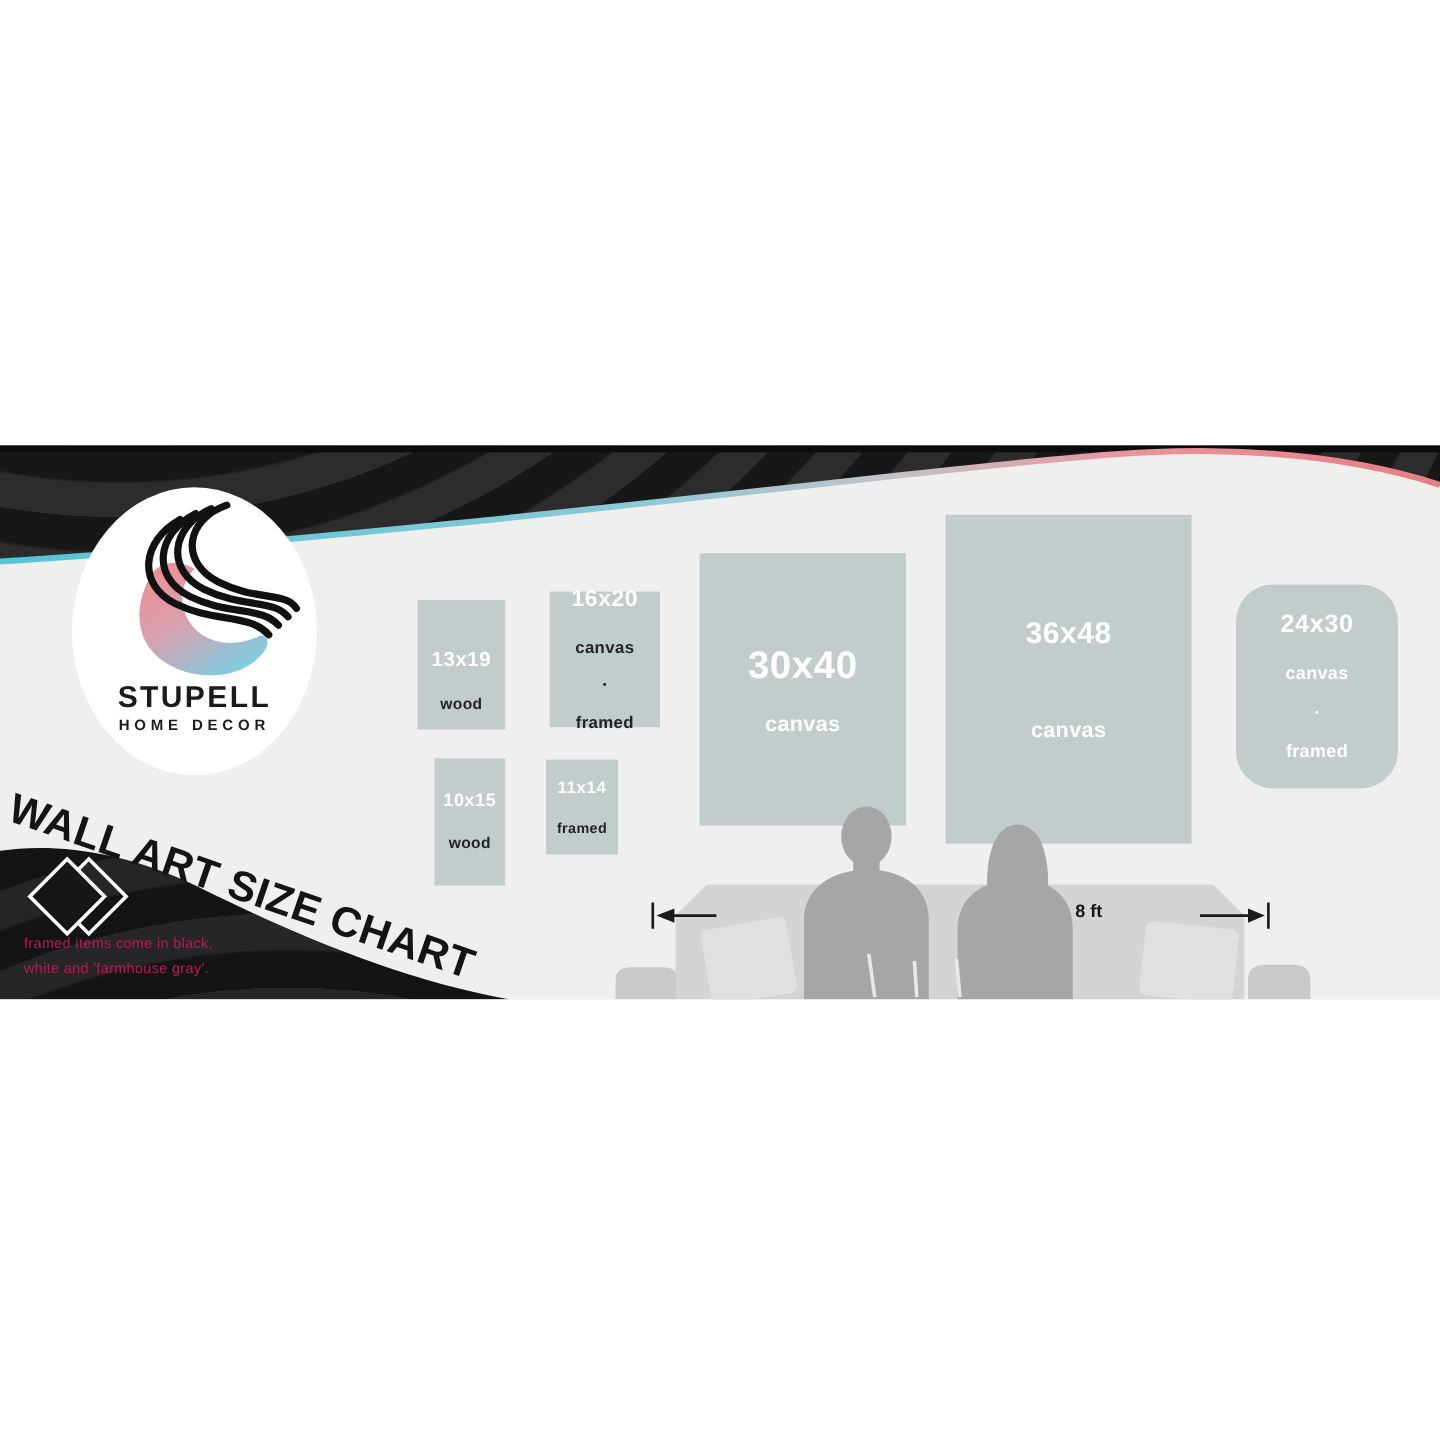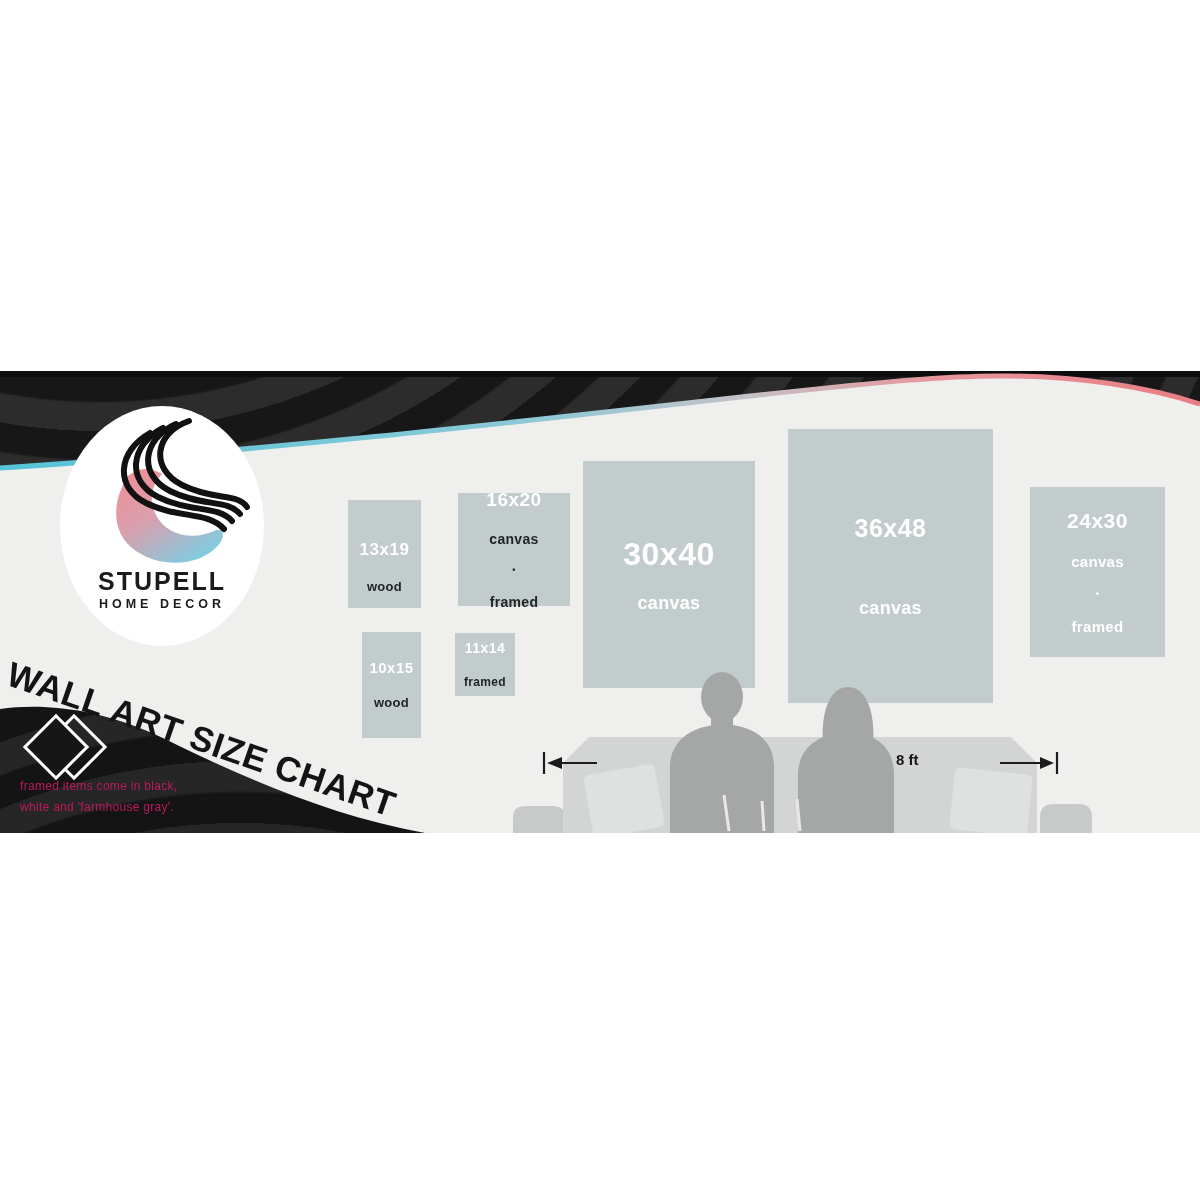--- a/index.html
+++ b/index.html
@@ -32,43 +32,43 @@
 <body>
 
 <div class="page">
   <div class="banner">
 
     <div class="layer">
       <div class="box dark-mat" style="left:348px;top:129px;width:73px;height:108px;">
         <div class="size" style="font-size:17px;margin-top:27px;">13x19</div>
         <div class="mat" style="font-size:13px;">wood</div>
       </div>
-      <div class="box dark-mat" style="left:458px;top:122px;width:112px;height:113px;">
+      <div class="box dark-mat" style="left:458px;top:122px;width:92px;height:113px;">
         <div class="size" style="font-size:19px;">16x20</div>
         <div class="mat" style="font-size:14px;">canvas</div>
         <div class="mat dot">•</div>
         <div class="mat" style="font-size:14px;">framed</div>
       </div>
       <div class="box dark-mat" style="left:362px;top:261px;width:59px;height:106px;">
         <div class="size" style="font-size:15px;">10x15</div>
         <div class="mat" style="font-size:13px;">wood</div>
       </div>
-      <div class="box dark-mat" style="left:455px;top:262px;width:60px;height:63px;">
+      <div class="box dark-mat" style="left:455px;top:262px;width:60px;height:79px;">
         <div class="size" style="font-size:14px;">11x14</div>
         <div class="mat" style="font-size:12px;">framed</div>
       </div>
       <div class="box light-mat" style="left:583px;top:90px;width:172px;height:227px;">
         <div class="size" style="font-size:32px;">30x40</div>
         <div class="mat" style="font-size:18px;">canvas</div>
       </div>
       <div class="box light-mat" style="left:788px;top:58px;width:205px;height:274px;gap:35px;">
         <div class="size" style="font-size:25px;">36x48</div>
         <div class="mat" style="font-size:18px;">canvas</div>
       </div>
-      <div class="box light-mat" style="left:1030px;top:116px;width:135px;height:170px;">
+      <div class="box light-mat" style="left:1030px;top:116px;width:135px;height:170px;border-radius:31px;">
         <div class="size" style="font-size:21px;">24x30</div>
         <div class="mat" style="font-size:15px;">canvas</div>
         <div class="mat dot">•</div>
         <div class="mat" style="font-size:15px;">framed</div>
       </div>
     </div>
 
     <svg class="layer" viewBox="0 0 1200 462">
       <defs>
         <linearGradient id="waveGrad" gradientUnits="userSpaceOnUse" x1="0" y1="60" x2="1200" y2="20">

